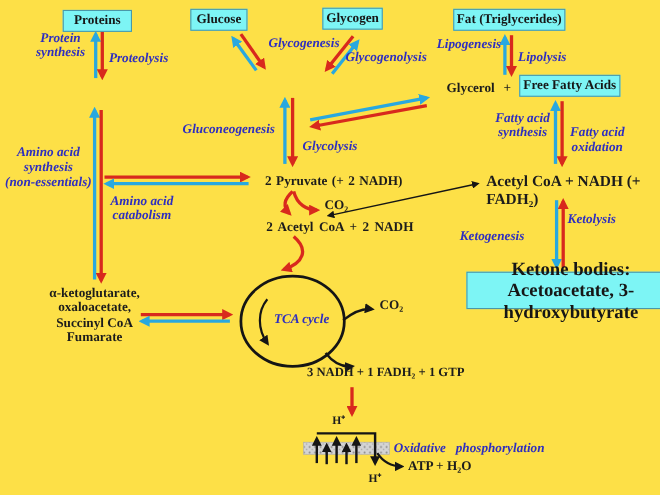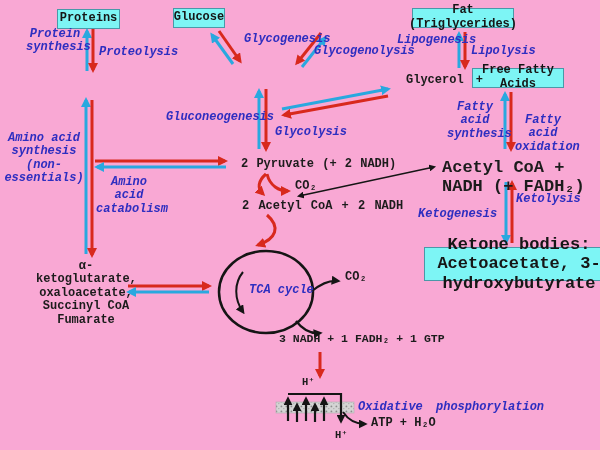--- a/index.html
+++ b/index.html
@@ -1,17 +1,17 @@
 <!DOCTYPE html>
 <html><head>
 <meta charset="utf-8">
 <style>
   html,body{margin:0;padding:0;background:#fff;}
-  .canvas{position:relative;width:600px;height:450px;background:#f9a8d4;overflow:hidden;
-          font-family:Liberation Mono, monospace;}
+  .canvas{position:relative;width:600px;height:450px;background:#fde047;overflow:hidden;
+          font-family:Liberation Serif, serif;}
   svg.layer{position:absolute;left:0;top:0;width:600px;height:450px;}
 
   
   .box{position:absolute;background:#7DF5F5;border:1.6px solid #4A98A8;
        display:flex;align-items:center;justify-content:center;text-align:center;
        font-weight:bold;font-size:12px;color:#161616;line-height:1.15;white-space:pre-line;box-sizing:border-box;}
   .b-proteins{left:57px;top:9px;width:63px;height:20px;}
   .b-glucose{left:173px;top:8px;width:52px;height:20px;}
   .b-glycogen{left:293px;top:7px;width:55px;height:20px;}
   .b-fat{left:412px;top:8px;width:102px;height:20px;}
@@ -20,21 +20,21 @@
   .b-ketone{left:424px;top:247px;width:190px;height:34px;font-size:17px;}
 
   
   .met{position:absolute;color:#1c1c1c;font-weight:bold;font-size:12px;line-height:1.12;
        white-space:pre-line;}
   .m-g6p{left:213px;top:70px;width:110px;text-align:center;}
   .m-glycerol{left:406px;top:74px;word-spacing:5px;}
   .m-pyruvate{left:241px;top:158px;word-spacing:1px;}
   .m-co2a{left:295px;top:180px;}
   .m-acetyl2{left:242px;top:200px;word-spacing:2px;}
-  .m-acetylfa{left:442px;top:158px;font-size:17px;}
+  .m-acetylfa{left:442px;top:158px;font-size:14px;}
   .m-akg{left:36px;top:260px;width:100px;text-align:center;}
   .m-co2b{left:345px;top:271px;}
   .m-tcaout{left:279px;top:333px;font-size:11.5px;}
   .m-hplus-top{left:302px;top:377px;font-size:10.5px;}
   .m-hplus-bot{left:335px;top:430px;font-size:10.5px;}
   .m-atp{left:371px;top:417px;}
 
   
   .proc{position:absolute;color:#2E2EC0;font-weight:bold;font-style:italic;font-size:12px;
         line-height:1.12;white-space:pre-line;}
@@ -160,20 +160,21 @@
         <path d="M315,422 L315,405" marker-end="url(#ak)"></path>
         <path d="M324,421 L324,399" marker-end="url(#ak)"></path>
       </g>
       <path d="M288,394 L341,394 L341,421" stroke="#151515" stroke-width="2.2" fill="none" marker-end="url(#ak)"></path>
       <path d="M343,412 C349,421 356,424 365,424" stroke="#151515" stroke-width="2" fill="none" marker-end="url(#ak)"></path>
     </g>
   </svg>
 
   <div class="box b-proteins">Proteins</div>
   <div class="box b-glucose">Glucose</div>
+  <div class="box b-glycogen">Glycogen</div>
   <div class="box b-fat">Fat (Triglycerides)</div>
   <div class="box b-ffa">Free Fatty Acids</div>
   <div class="box b-ketone">Ketone bodies:
 Acetoacetate, 3-hydroxybutyrate</div>
 
   <div class="met m-glycerol">Glycerol +</div>
   <div class="met m-pyruvate">2 Pyruvate (+ 2 NADH)</div>
   <div class="met m-co2a">CO₂</div>
   <div class="met m-acetyl2">2 Acetyl CoA + 2 NADH</div>
   <div class="met m-acetylfa">Acetyl CoA + NADH (+ FADH₂)</div>

